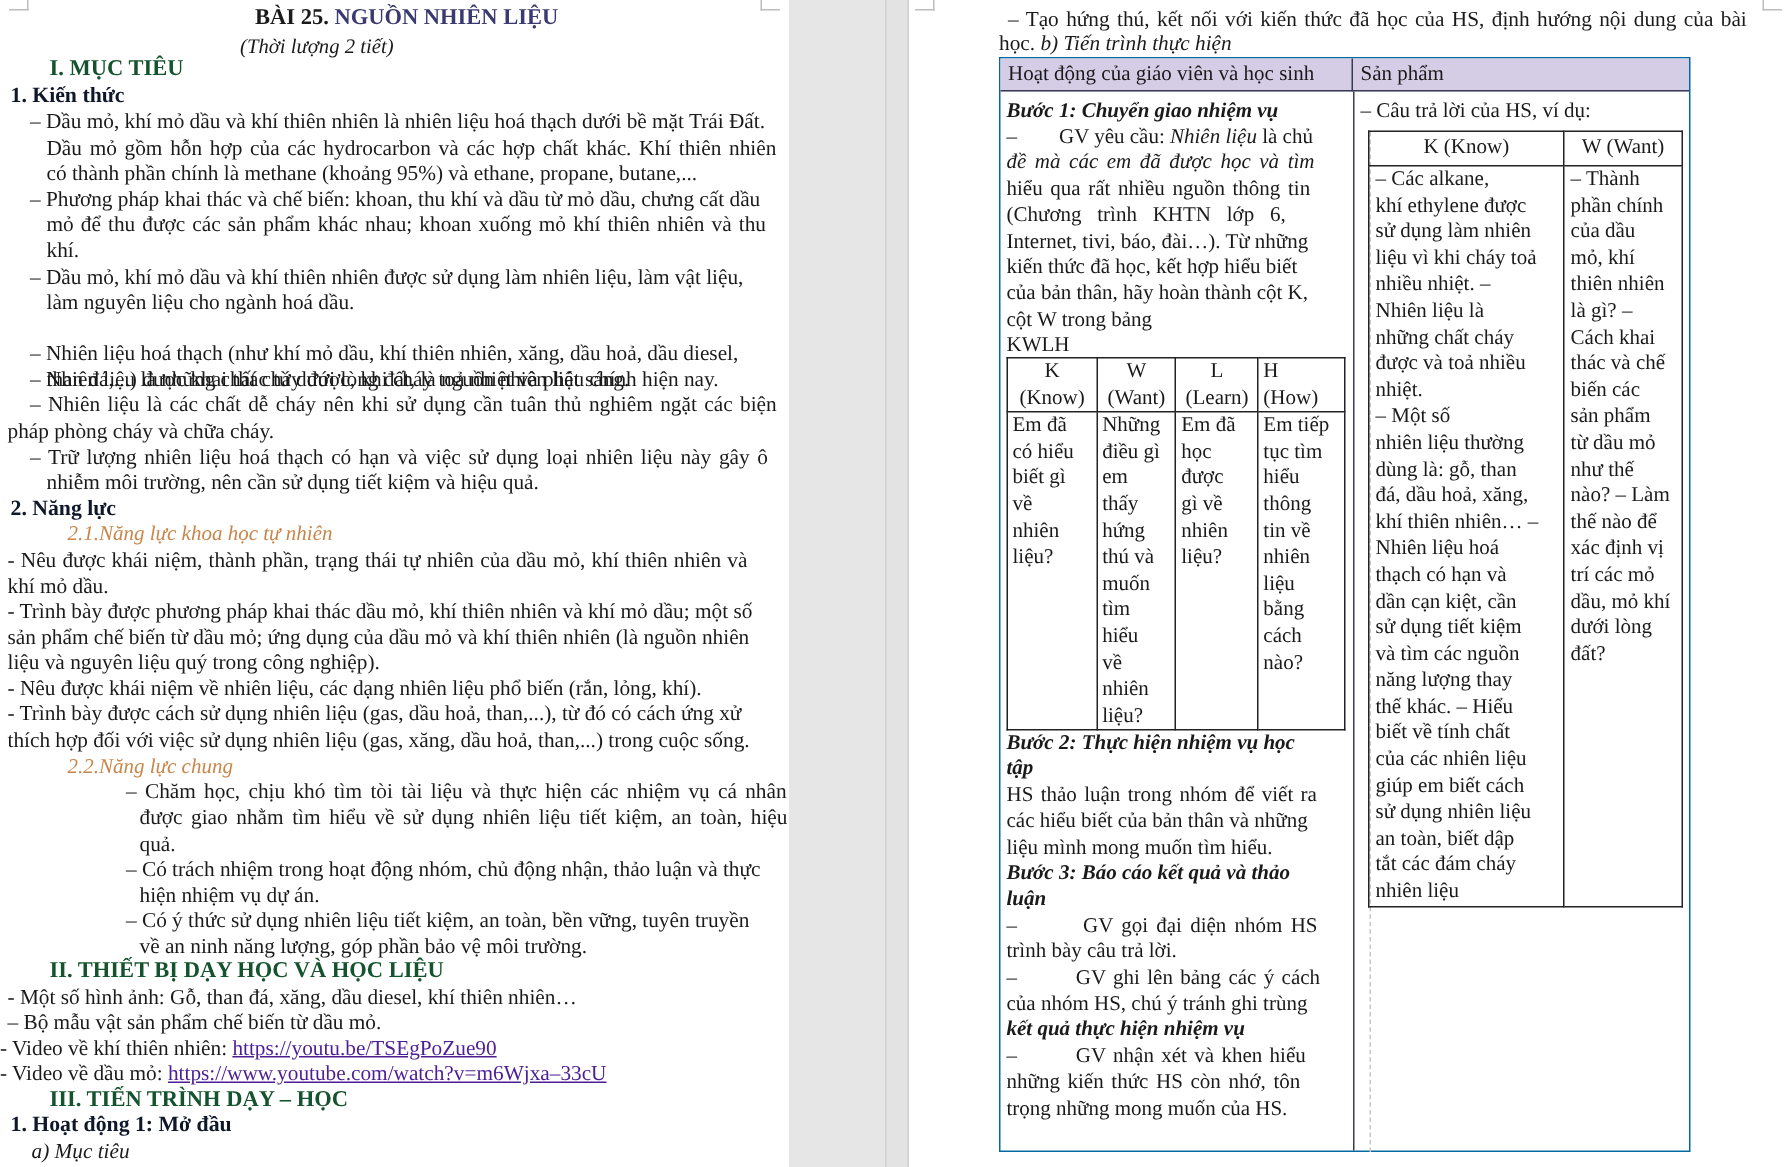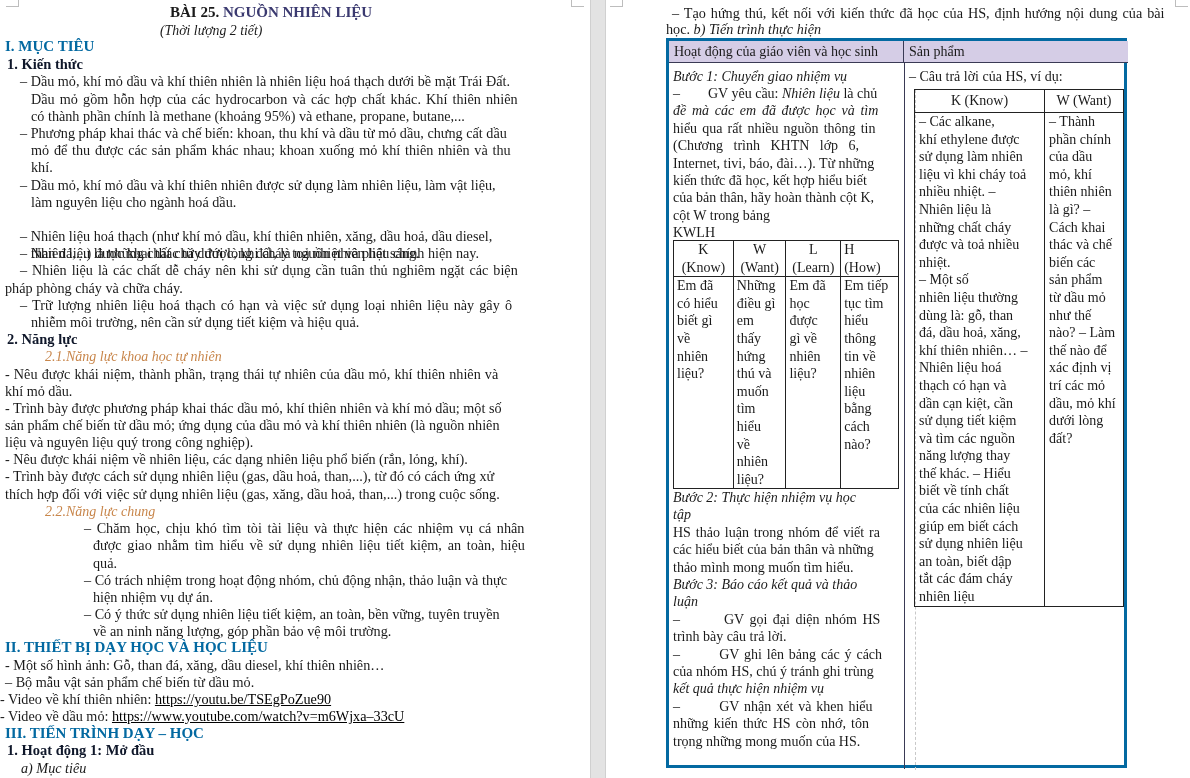--- a/index.html
+++ b/index.html
@@ -5,44 +5,44 @@
   html, body { margin:0; padding:0; }
   body {
     width:1190px; height:778px; overflow:hidden; position:relative;
     background:#e6e6e6;
     font-family:"Liberation Serif", serif;
     color:#1a1a1a;
   }
   .page {
     position:absolute; top:0; height:778px; background:#ffffff; overflow:hidden;
   }
-  #page-left { left:0; width:590px; }
+  #page-left { left:0; width:526px; }
   #page-right { left:606px; width:584px; }
   .gutter { position:absolute; left:590px; top:0; width:16px; height:778px; background:#e3e3e3; border-left:1px solid #d0d0d0; border-right:1px solid #d0d0d0; box-sizing:border-box; }
   .crop { position:absolute; border-color:#bdbdbd; border-style:solid; width:12px; height:6px; }
   .crop.tl { left:6px; top:0; border-width:0 1px 1px 0; }
   .crop.tr { right:6px; top:0; border-width:0 0 1px 1px; }
 
   .txt { position:absolute; font-size:14.2px; line-height:17.4px; white-space:nowrap; }
   .title { font-weight:bold; font-size:15px; }
   .title .accent { color:#3b3a70; }
-  .h1 { color:#0369a1; font-weight:bold; font-size:15px; }
+  .h1 { color:#14532d; font-weight:bold; font-size:15px;margin-left:28px; }
   .h2 { color:#0f172a; font-weight:bold; font-size:14.5px; }
   .h3 { color:#c8864b; font-style:italic; font-size:14px; }
   .ital { font-style:italic; }
-  a.link { color:#000000; text-decoration:underline; }
+  a.link { color:#4c1d95; text-decoration:underline; }
 
   
-  .outer { position:absolute; left:60px; top:38px; width:461px; height:730px; border:3px solid #0369a1; box-sizing:border-box; }
+  .outer { position:absolute; left:60px; top:38px; width:461px; height:730px; border:1px solid #0369a1; box-sizing:border-box; }
   .outer .hdr { position:absolute; left:0; top:0; height:22px; background:#d5cde6; border-bottom:1px solid #3a3a55; box-sizing:border-box; font-size:14px; line-height:21px; padding-left:5px; }
   .outer .hdr.c1 { width:235px; border-right:1px solid #3a3a55; }
   .outer .hdr.c2 { left:235px; width:224px; }
   .colsep { position:absolute; left:235px; top:22px; width:1px; height:706px; background:#3a3a55; }
   .cell { position:absolute; font-size:14px; line-height:17.4px; }
-  .bstep { font-weight:normal; font-style:italic; }
+  .bstep { font-weight:bold; font-style:italic; }
 
   table.kwlh { position:absolute; border-collapse:collapse; font-size:14px; line-height:17.6px; }
   table.kwlh td { border:1px solid #222; vertical-align:top; padding:0 3px; }
   table.kwlh tr.head td { text-align:center; }
   table.kwlh tr.head td.h4 { text-align:left; }
 
   table.kw { position:absolute; border-collapse:collapse; font-size:14px; line-height:17.6px; }
   table.kw td { border:1px solid #222; vertical-align:top; padding:0 4px; }
   table.kw tr.head td { text-align:center; line-height:22px; }
   .dash-guide { position:absolute; left:10px; top:49px; width:0; height:680px; border-left:1px dashed #c8c8c8; }
@@ -199,21 +199,21 @@
 nào?</td>
       </tr>
     </tbody>
       </table>
 
     <div class="cell" style="left:4px; top:448px; width:226px;">
       <div class="bstep">Bước 2: Thực hiện nhiệm vụ học</div>
       <div class="bstep">tập</div>
       <div style="word-spacing:1.4px;">HS thảo luận trong nhóm để viết ra</div>
       <div>các hiểu biết của bản thân và những</div>
-      <div>thảo mình mong muốn tìm hiểu.</div>
+      <div>liệu mình mong muốn tìm hiểu.</div>
       <div class="bstep">Bước 3: Báo cáo kết quả và thảo</div>
       <div class="bstep">luận</div>
       <div style="white-space:pre; word-spacing:2px;">–        GV gọi đại diện nhóm HS</div>
       <div>trình bày câu trả lời.</div>
       <div style="white-space:pre; word-spacing:1.4px;">–        GV ghi lên bảng các ý cách</div>
       <div>của nhóm HS, chú ý tránh ghi trùng</div>
       <div class="bstep">kết quả thực hiện nhiệm vụ</div>
       <div style="white-space:pre; word-spacing:1.4px;">–        GV nhận xét và khen hiểu</div>
       <div style="word-spacing:1.6px;">những kiến thức HS còn nhớ, tôn</div>
       <div>trọng những mong muốn của HS.</div>

